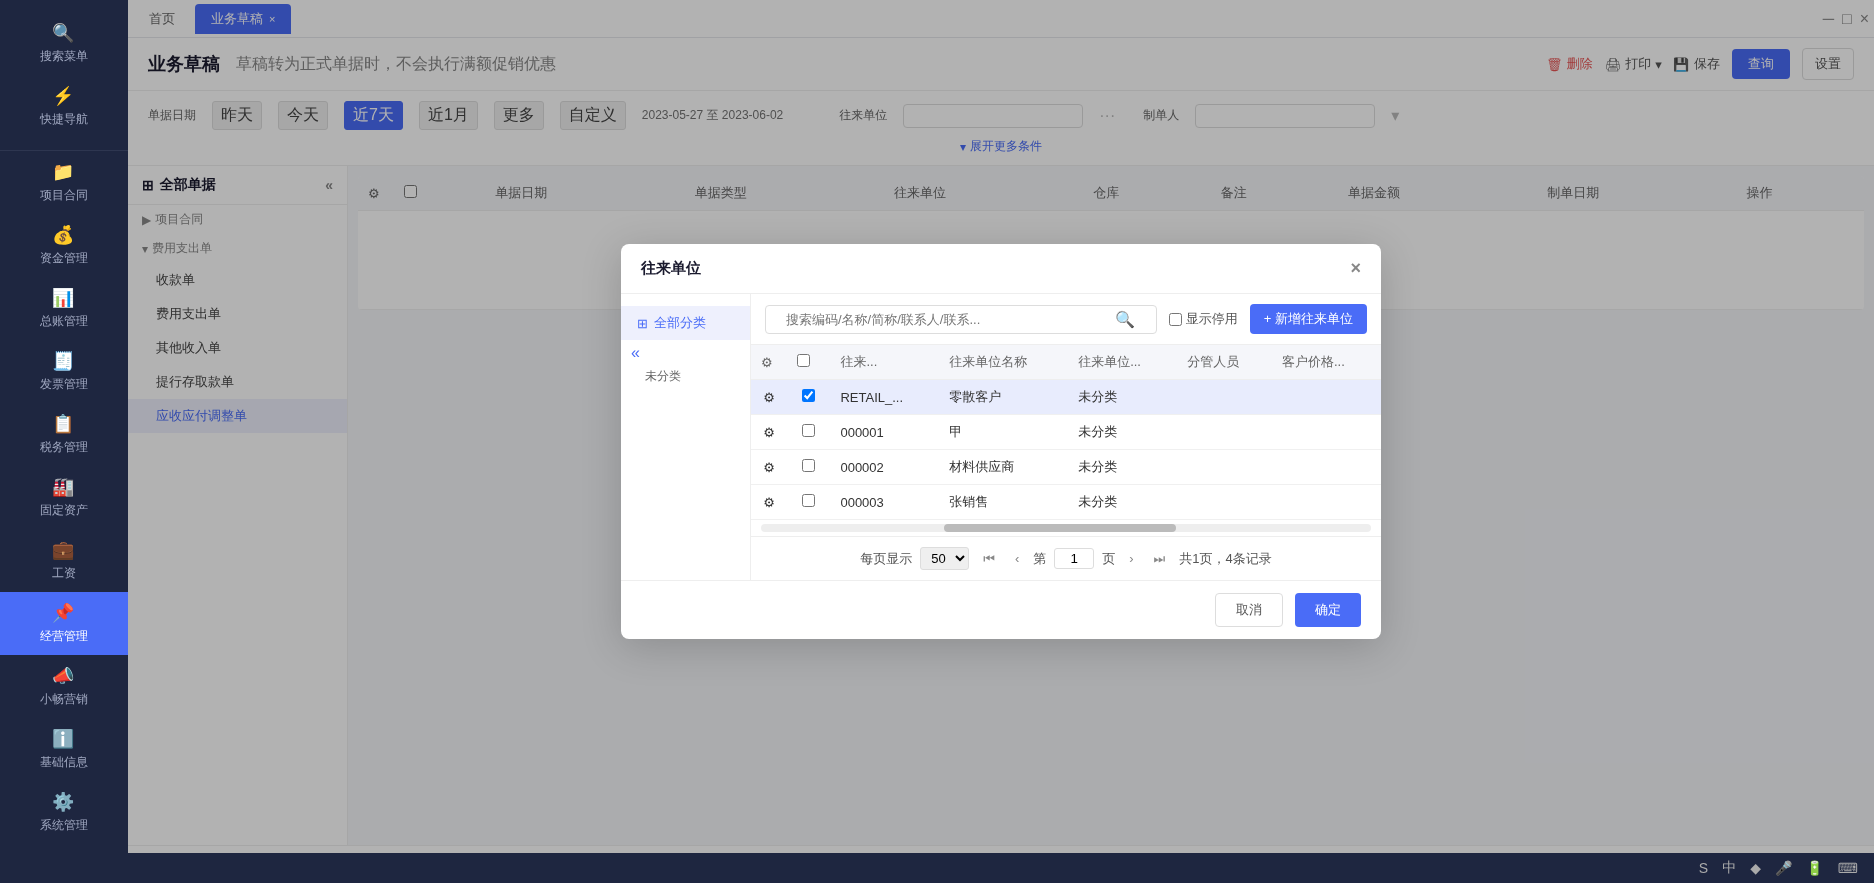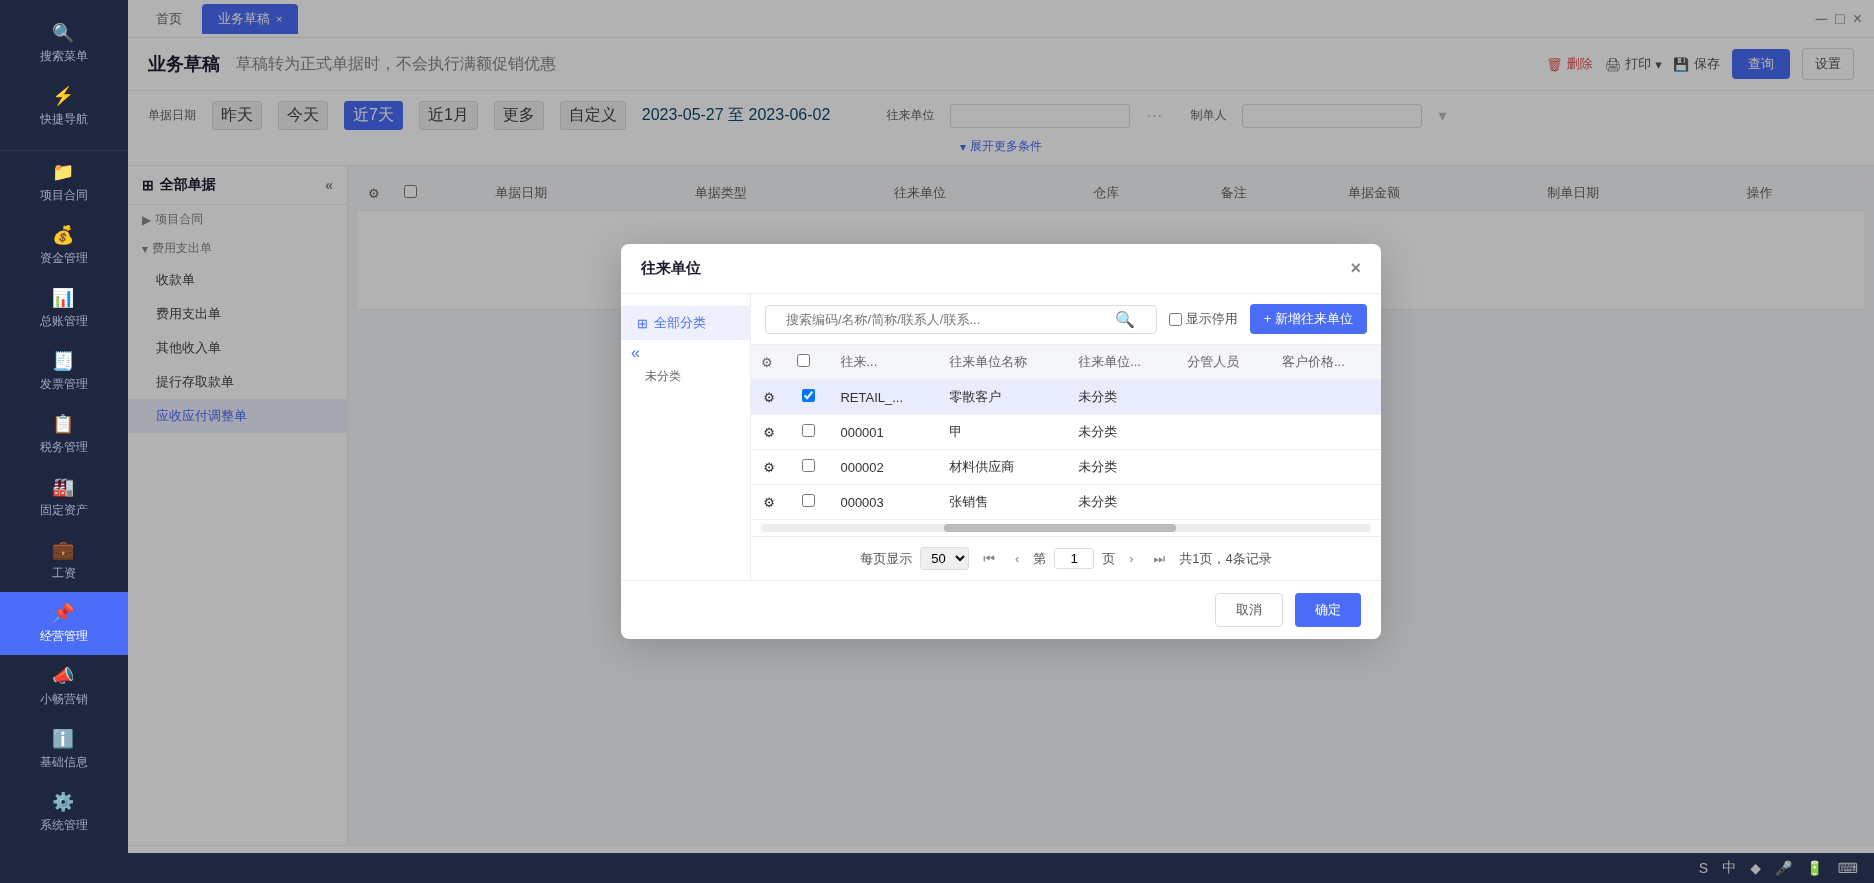--- a/index.html
+++ b/index.html
@@ -39,21 +39,21 @@
       background: #f5f6fa;
       position: relative;
     }
 
     
     .tab-bar {
       display: flex;
       align-items: center;
       background: #fff;
       border-bottom: 1px solid #e5e7eb;
-      padding: 0 12px;
+      padding: 0 5px;
       height: 38px;
       gap: 4px;
     }
     .tab-item {
       display: flex;
       align-items: center;
       padding: 6px 16px;
       font-size: 13px;
       color: #444;
       cursor: pointer;
@@ -91,21 +91,21 @@
       padding: 10px 20px;
       border-bottom: 1px solid #eee;
       display: flex;
       flex-direction: column;
       gap: 8px;
     }
     .filter-row { display: flex; align-items: center; gap: 16px; flex-wrap: wrap; }
     .filter-label { font-size: 12px; color: #666; }
     .date-btn { font-size: 16px; padding: 3px 8px; border: 1px solid #ddd; border-radius: 3px; cursor: pointer; color: #444; }
     .date-btn.active { background: #4a6cf7; color: #fff; border-color: #4a6cf7; }
-    .date-range { font-size: 16px; color: #0c4a6e; }
+    .date-range { font-size: 12px; color: #737373; }
     .filter-input { border: 1px solid #ddd; border-radius: 4px; padding: 4px 10px; font-size: 12px; min-width: 180px; }
     .expand-btn { font-size: 12px; color: #4a6cf7; cursor: pointer; margin: 0 auto; display: flex; align-items: center; gap: 4px; }
 
     
     .content-area {
       display: flex;
       flex: 1;
       overflow: hidden;
     }
 

